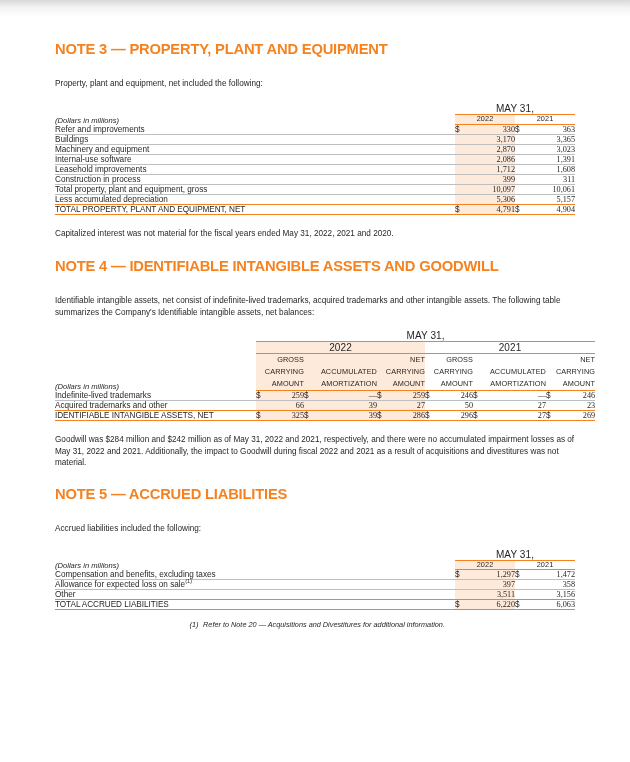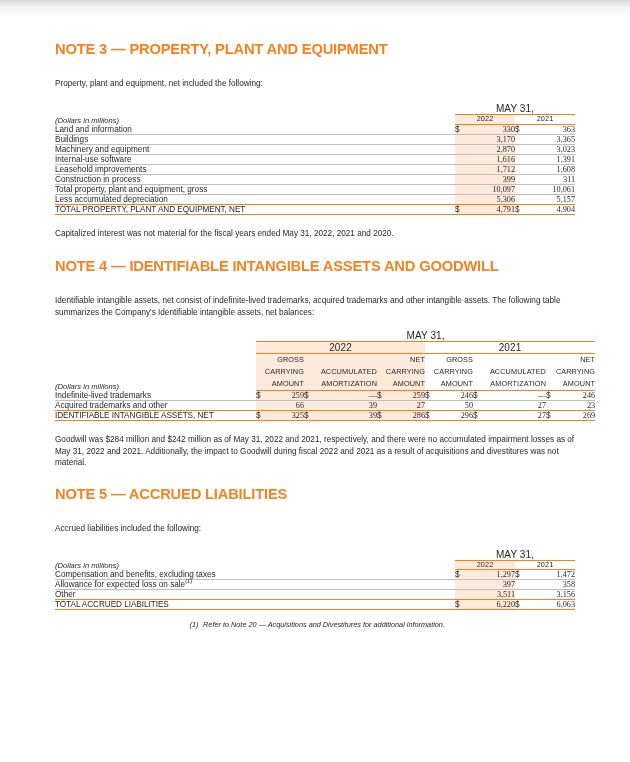--- a/index.html
+++ b/index.html
@@ -141,21 +141,21 @@
       <td class="span-head ob" colspan="4">MAY 31,</td>
     </tr>
     <tr>
       <td class="dollars-note">(Dollars in millions)</td>
       <td class="col-head ob hl" colspan="2">2022</td>
       <td class="col-head ob" colspan="2">2021</td>
     </tr>
     </tbody>
       <tbody>
       <tr class="rowline">
-        <td class="lbl">Land and information</td>
+        <td class="lbl">Refer and improvements</td>
         <td class="cur hl">$</td>
         <td class="num hl">330</td>
         <td class="cur">$</td>
         <td class="num">363</td>
       </tr>
       <tr class="rowline">
         <td class="lbl">Buildings</td>
         <td class="cur hl"></td>
         <td class="num hl">3,170</td>
         <td class="cur"></td>
@@ -164,21 +164,21 @@
       <tr class="rowline">
         <td class="lbl">Machinery and equipment</td>
         <td class="cur hl"></td>
         <td class="num hl">2,870</td>
         <td class="cur"></td>
         <td class="num">3,023</td>
       </tr>
       <tr class="rowline">
         <td class="lbl">Internal-use software</td>
         <td class="cur hl"></td>
-        <td class="num hl">1,616</td>
+        <td class="num hl">2,086</td>
         <td class="cur"></td>
         <td class="num">1,391</td>
       </tr>
       <tr class="rowline">
         <td class="lbl">Leasehold improvements</td>
         <td class="cur hl"></td>
         <td class="num hl">1,712</td>
         <td class="cur"></td>
         <td class="num">1,608</td>
       </tr>

